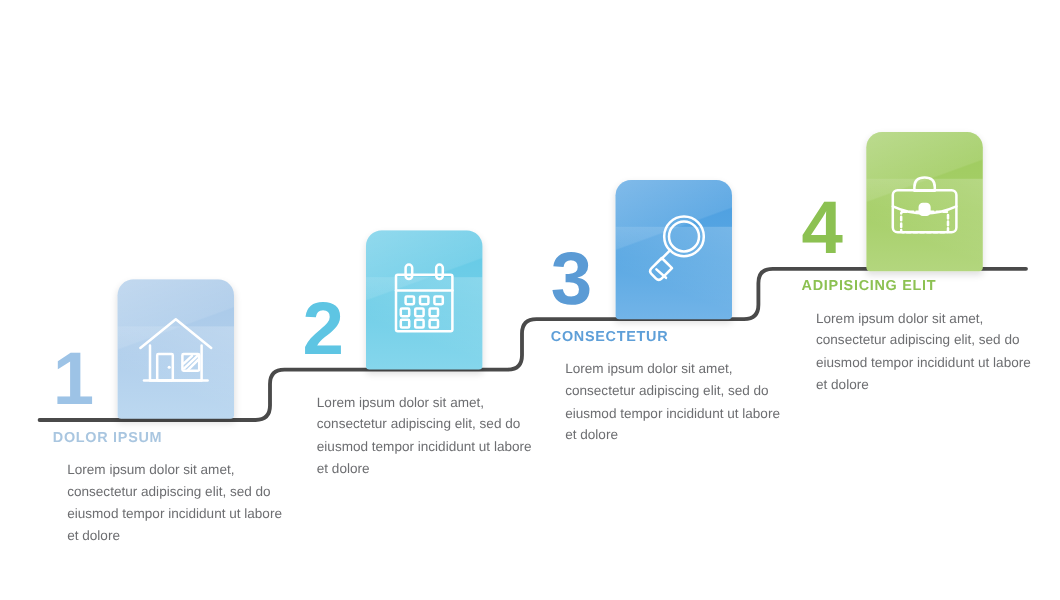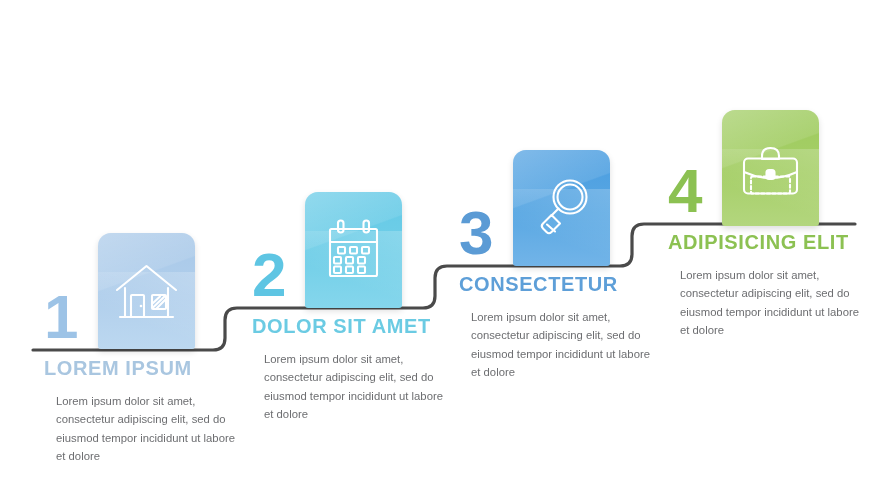--- a/index.html
+++ b/index.html
@@ -42,21 +42,21 @@
   }
   .card .sheen{
     position:absolute;left:-15%;top:34%;width:130%;height:70%;
     background:linear-gradient(200deg,rgba(255,255,255,.22),rgba(255,255,255,0) 60%);
   }
   .card svg{position:absolute;left:0;top:0;width:100%;height:100%;}
 
   
   .txt{position:absolute;}
   .title{
-    font-size:20px;
+    font-size:12px;
     font-weight:bold;
     letter-spacing:.6px;
     margin:0 0 7px 0;
     white-space:nowrap;
   }
   .desc{
     font-size:11.3px;
     line-height:1.62;
     color:#6d6e71;
     margin:12px;
@@ -85,21 +85,21 @@
           <path d="M22,84 L75,84"></path>
           <rect x="33" y="62" width="13" height="22" rx="1"></rect>
           <circle cx="43" cy="73" r="1.3" fill="#ffffff" stroke="none"></circle>
           <rect x="54" y="62" width="14" height="14" rx="1"></rect>
           <path d="M55.5,74 L66.5,63.5 M58.5,75.5 L67.5,66.5 M55,70 L62,63.5"></path>
         </g>
       </svg>
     </div>
 
     <div class="txt" style="left:44px;top:357px;">
-      <p class="title" style="color:#a9c6e0;">LOREM IPSUM</p>
+      <p class="title" style="color:#a9c6e0;">DOLOR IPSUM</p>
       <p class="desc">Lorem ipsum dolor sit amet, consectetur adipiscing elit, sed do eiusmod tempor incididunt ut labore et dolore</p>
     </div>
   </div>
 
   <div class="step">
     <div class="numeral" style="left:252px;top:244px;color:#5ec5e3;">2</div>
 
     <div class="card" style="left:305px;top:192px;background:linear-gradient(180deg,#63c9e6 0%,#72cfe8 55%,#85d6ec 100%);box-shadow:0 3px 6px rgba(0,0,0,.13);">
       <div class="glossy"></div>
       <div class="sheen"></div>
@@ -116,21 +116,20 @@
           <rect x="41" y="65" width="7" height="6.5" rx="1"></rect>
           <rect x="53" y="65" width="7" height="6.5" rx="1"></rect>
           <rect x="29" y="74.5" width="7" height="6.5" rx="1"></rect>
           <rect x="41" y="74.5" width="7" height="6.5" rx="1"></rect>
           <rect x="53" y="74.5" width="7" height="6.5" rx="1"></rect>
         </g>
       </svg>
     </div>
 
     <div class="txt" style="left:252px;top:315px;">
-      <p class="title" style="color:#6bcbe3;">DOLOR SIT AMET</p>
       <p class="desc">Lorem ipsum dolor sit amet, consectetur adipiscing elit, sed do eiusmod tempor incididunt ut labore et dolore</p>
     </div>
   </div>
 
   <div class="step">
     <div class="numeral" style="left:459px;top:202px;color:#5b9bd5;">3</div>
 
     <div class="card" style="left:513px;top:150px;background:linear-gradient(180deg,#4a9de0 0%,#5aa8e3 55%,#72b4e8 100%);box-shadow:0 3px 6px rgba(0,0,0,.13);">
       <div class="glossy"></div>
       <div class="sheen"></div>

